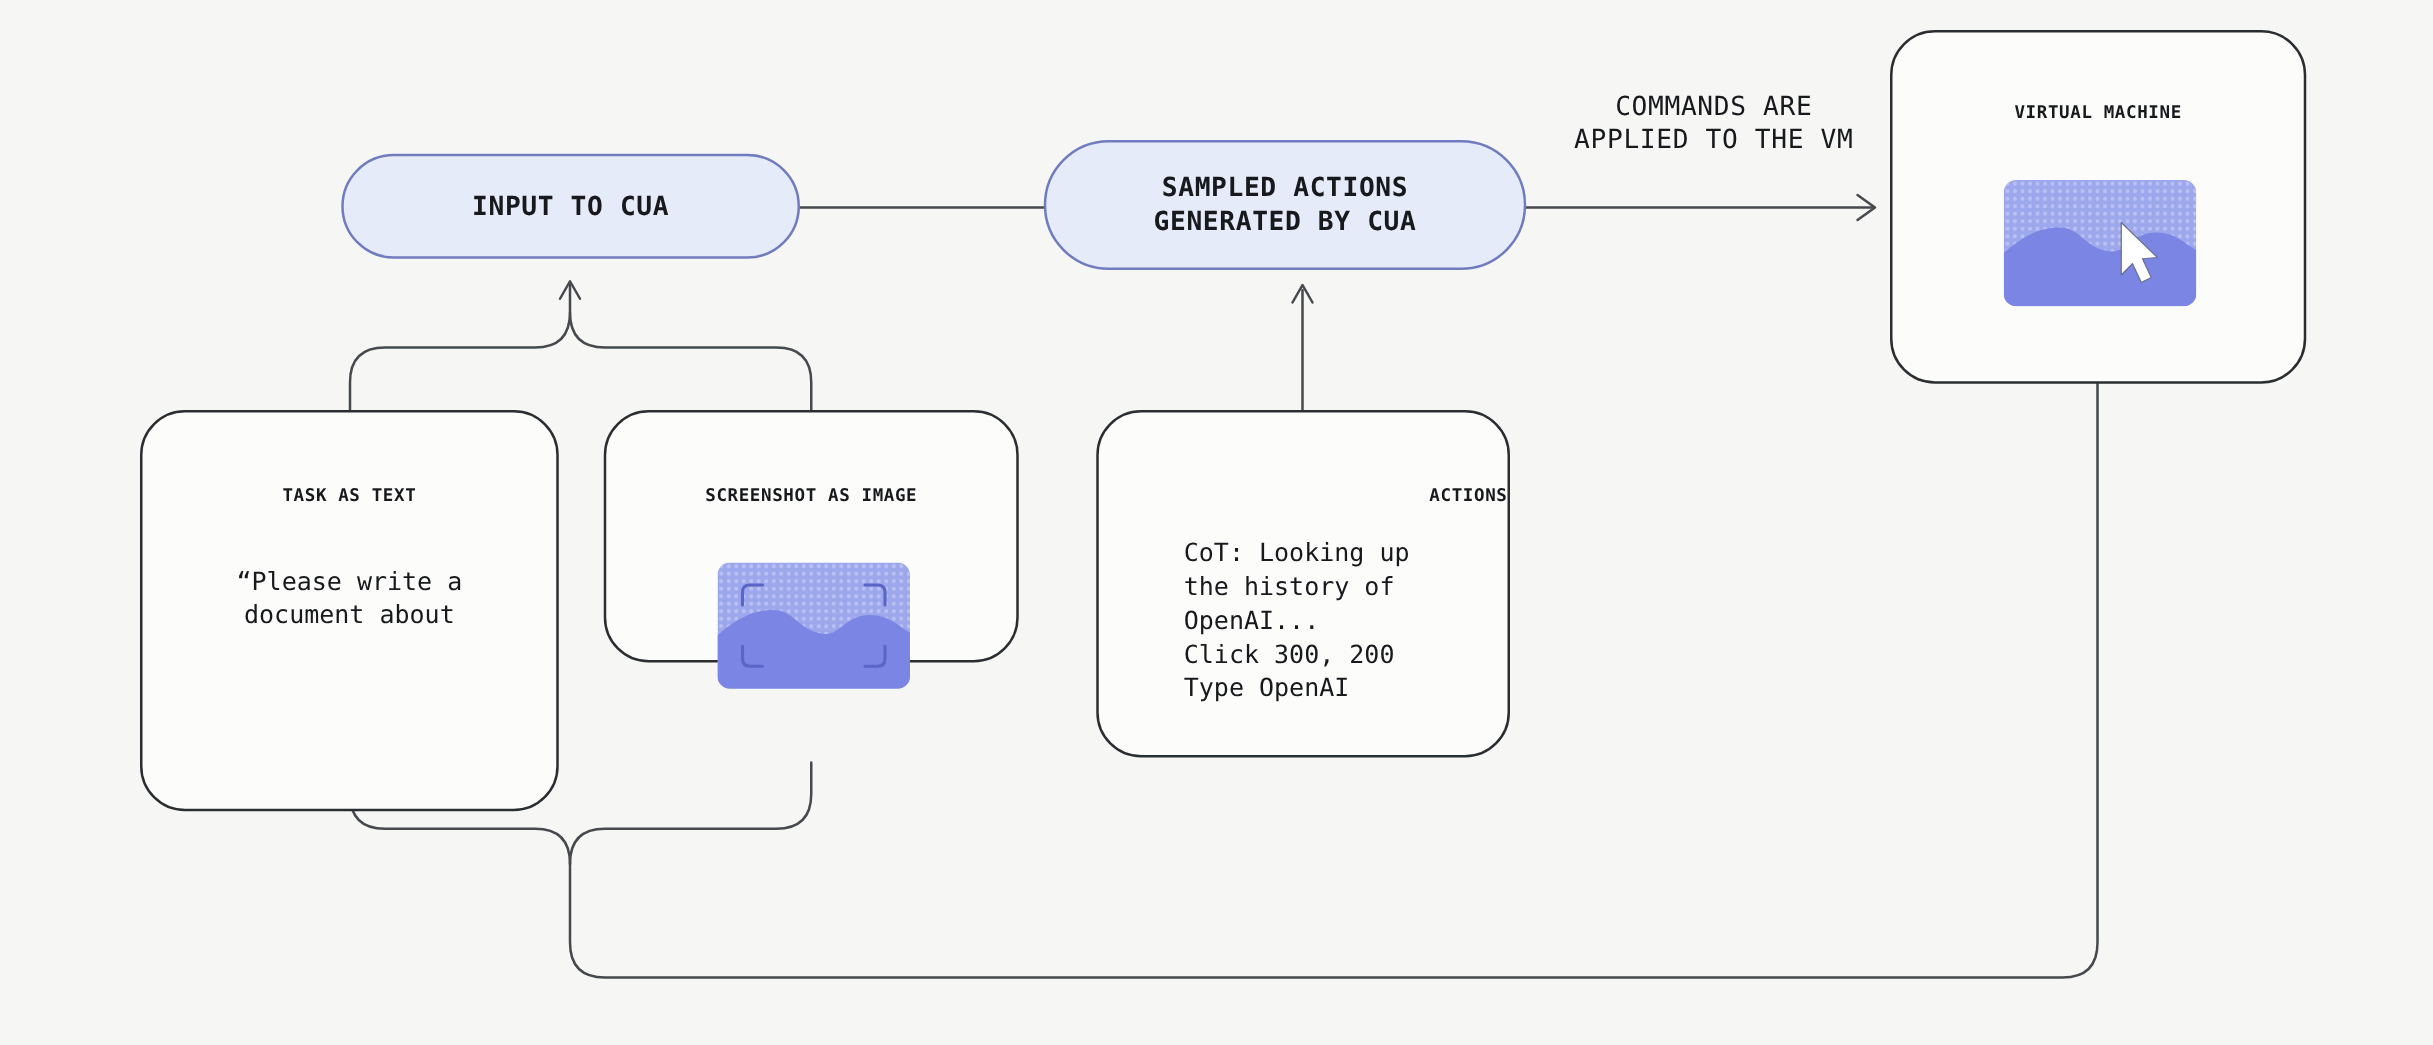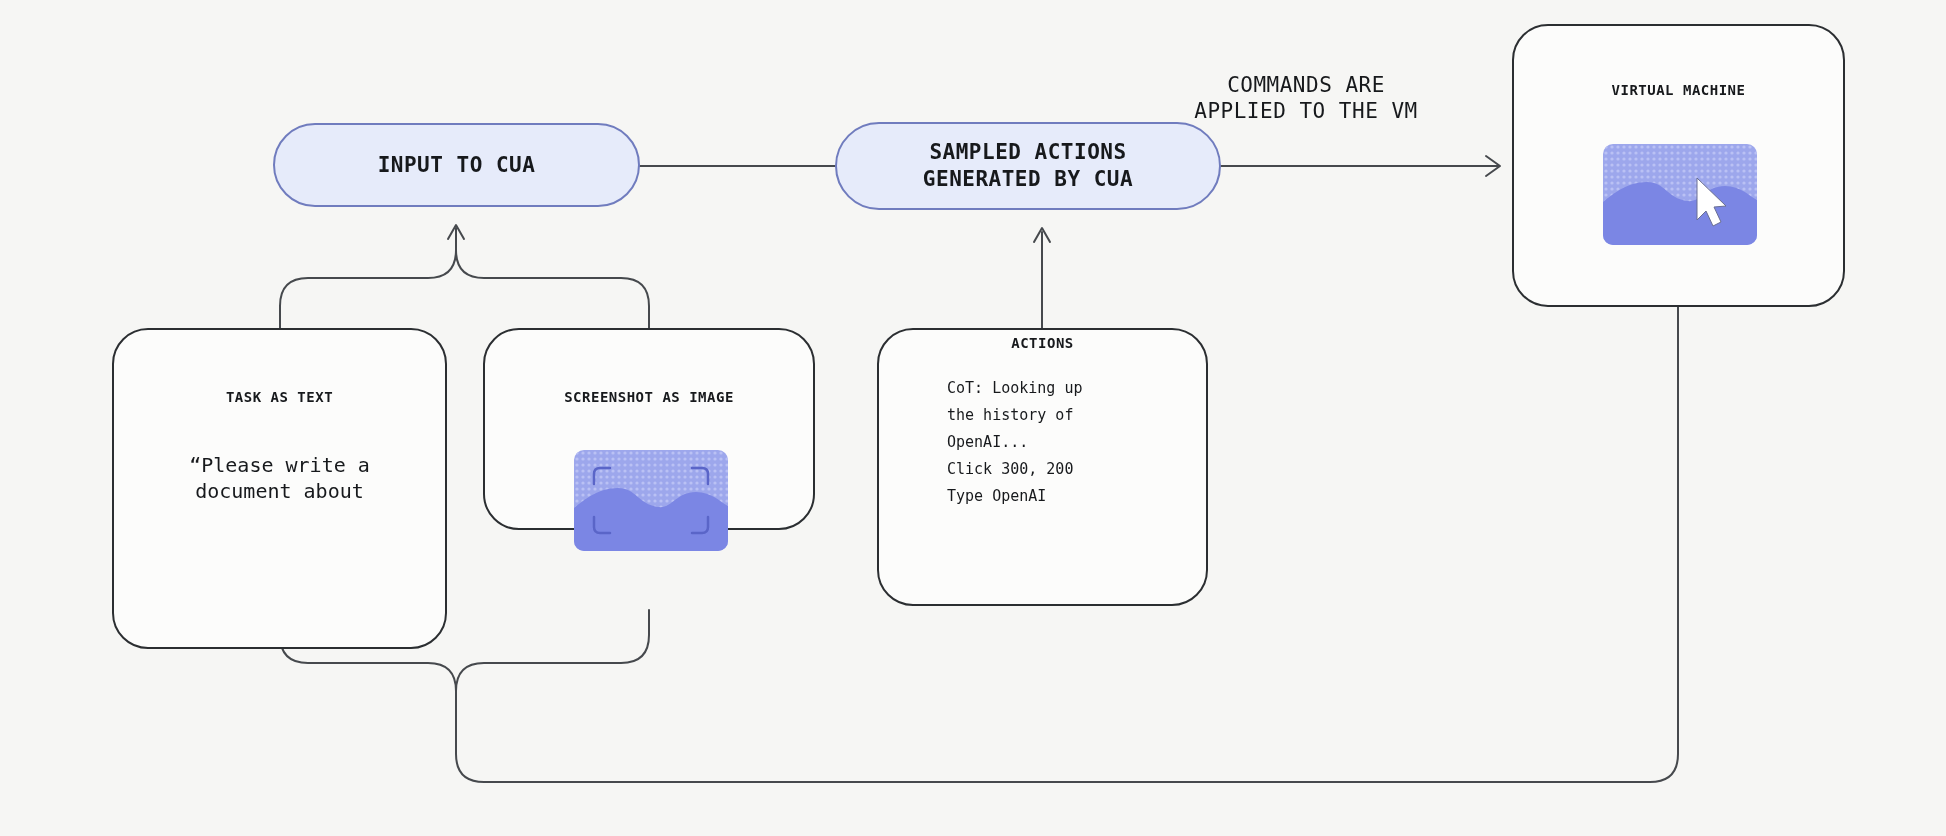--- a/index.html
+++ b/index.html
@@ -18,21 +18,21 @@
   .node{
     position:absolute;background:#FCFCFB;border:2px solid #2B2E31;border-radius:36px;
   }
   .node-title{
     text-align:center;font-size:14px;font-weight:700;line-height:26px;letter-spacing:.5px;
   }
   .quote{
     margin-top:42px;text-align:center;font-size:20px;line-height:26px;font-weight:400;
   }
   .actions-body{
-    margin-top:19px;margin-left:68px;font-size:15px;line-height:27px;font-weight:400;text-align:left;
+    margin-top:19px;margin-left:68px;font-size:20px;line-height:27px;font-weight:400;text-align:left;
   }
   .float-label{
     position:absolute;text-align:center;font-size:21px;line-height:26px;font-weight:500;letter-spacing:.5px;
   }
   .thumb{position:absolute;}
 </style>
 </head>
 <body>
 
 <div class="stage">
@@ -53,26 +53,26 @@
 
     <path class="wire" d="M 280 610 V 635 Q 280 663 308 663 H 428 Q 456 663 456 691"></path>
     <path class="wire" d="M 649 610 V 635 Q 649 663 621 663 H 484 Q 456 663 456 691"></path>
     <path class="wire" d="M 456 691 V 754 Q 456 782 484 782 H 1650 Q 1678 782 1678 754 V 307"></path>
   </svg>
 
   <div class="pill" style="left:273px;top:123px;width:367px;height:84px;">
     <span>INPUT TO CUA</span>
   </div>
 
-  <div class="pill" style="left:835px;top:122px;width:386px;height:88px;">
+  <div class="pill" style="left:835px;top:112px;width:386px;height:104px;">
     <span>SAMPLED ACTIONS</span>
     <span>GENERATED BY CUA</span>
   </div>
 
-  <div class="float-label" style="left:1146px;top:72px;width:320px;">
+  <div class="float-label" style="left:1211px;top:72px;width:320px;">
     <div>COMMANDS ARE</div>
     <div>APPLIED TO THE VM</div>
   </div>
 
   <div class="node" style="left:1512px;top:24px;width:333px;height:283px;">
     <div class="node-title" style="margin-top:51px;">VIRTUAL MACHINE</div>
     <svg class="thumb" style="left:89px;top:118px;" width="154" height="101" viewBox="0 0 154 101">
       <defs>
         <pattern id="dotsA" width="6" height="6" patternUnits="userSpaceOnUse">
           <circle cx="3" cy="3" r="1.6" fill="#BAC1F4"></circle>
@@ -117,21 +117,21 @@
           <path d="M 20 34 V 24 Q 20 18 26 18 H 36"></path>
           <path d="M 118 18 H 128 Q 134 18 134 24 V 34"></path>
           <path d="M 20 67 V 77 Q 20 83 26 83 H 36"></path>
           <path d="M 134 67 V 77 Q 134 83 128 83 H 118"></path>
         </g>
       </g>
     </svg>
   </div>
 
   <div class="node" style="left:877px;top:328px;width:331px;height:278px;">
-    <div class="node-title" style="">ACTIONS</div>
+    <div class="node-title" style="margin-top:54px;text-align:right;">ACTIONS</div>
     <div class="actions-body">
       <div>CoT: Looking up</div>
       <div>the history of</div>
       <div>OpenAI...</div>
       <div>Click 300, 200</div>
       <div>Type OpenAI</div>
     </div>
   </div>
 
 </div>

